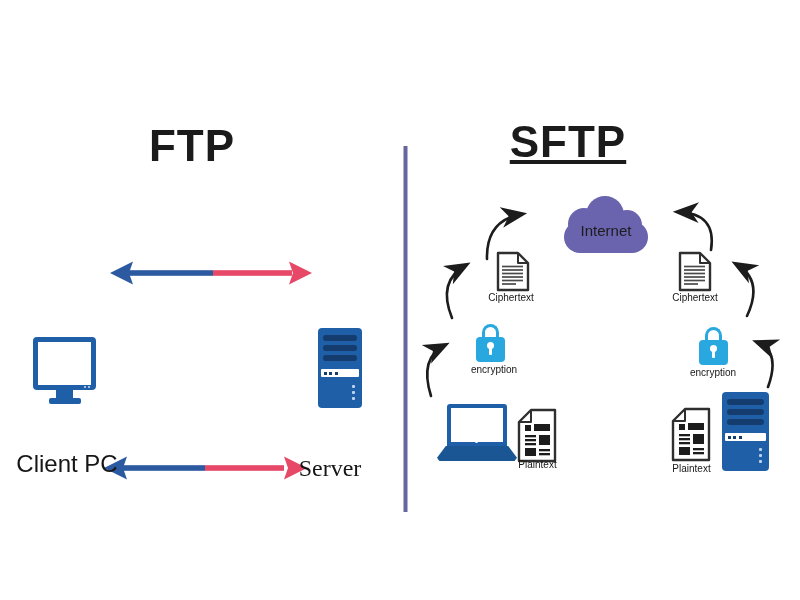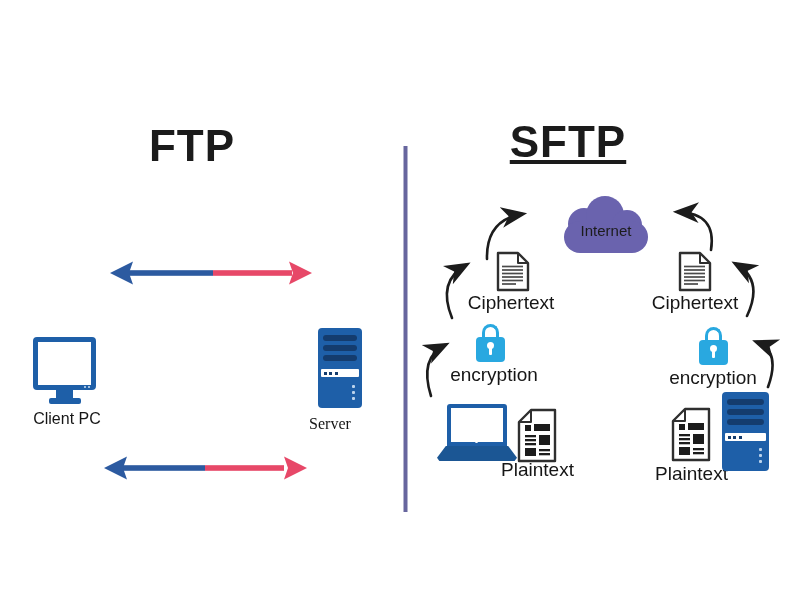--- a/index.html
+++ b/index.html
@@ -1,22 +1,22 @@
 <!DOCTYPE html>
 <html style="--device-blue: #1e5fa8; --device-blue-dark: #143c6e; --laptop-base-blue: #1b5694; --arrow-blue: #2c5aa0; --arrow-red: #e74868; --lock-cyan: #29a8e0; --cloud-purple: #6a63ae; --divider-purple: #67669e; --doc-border: #2f2f2f; --doc-line-gray: #4a4a4a; --ink: #1c1c1c; --background: #ffffff;"><head>
 <meta charset="utf-8">
 <style>
   html,body{margin:0;padding:0;background:#fff;}
   body{width:800px;height:600px;position:relative;overflow:hidden;
        font-family:"Liberation Sans", sans-serif;color:var(--ink,#1c1c1c);}
   .abs{position:absolute;}
   .title{font-weight:700;font-size:44px;text-align:center;letter-spacing:1px;color:#1b1b1b;}
   .lbl{font-weight:400;color:#161616;text-align:center;white-space:nowrap;}
-  .lbl-lg{font-size:16px;}
-  .lbl-sm{font-size:19px;}
+  .lbl-lg{font-size:24px;margin-top:40px;}
+  .lbl-sm{font-size:10px;}
 
   
   #overlay{left:0;top:0;width:800px;height:600px;pointer-events:none;}
 
   
   .monitor-screen{position:absolute;left:0;top:0;width:63px;height:53px;box-sizing:border-box;
     border:5px solid var(--device-blue);border-radius:4px;background:#fff;}
   .monitor-dot{position:absolute;width:2px;height:2px;background:#cfe2f5;border-radius:50%;}
   .monitor-neck{position:absolute;left:23px;top:53px;width:17px;height:9px;background:var(--device-blue);}
   .monitor-base{position:absolute;left:16px;top:61px;width:32px;height:6px;background:var(--device-blue);border-radius:2px;}

